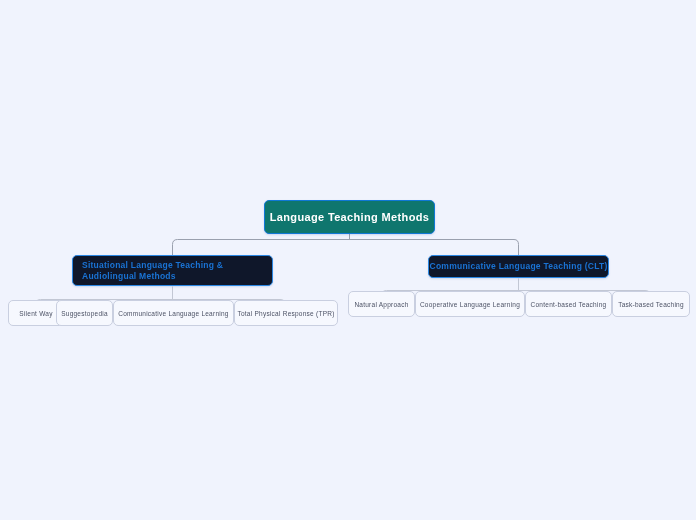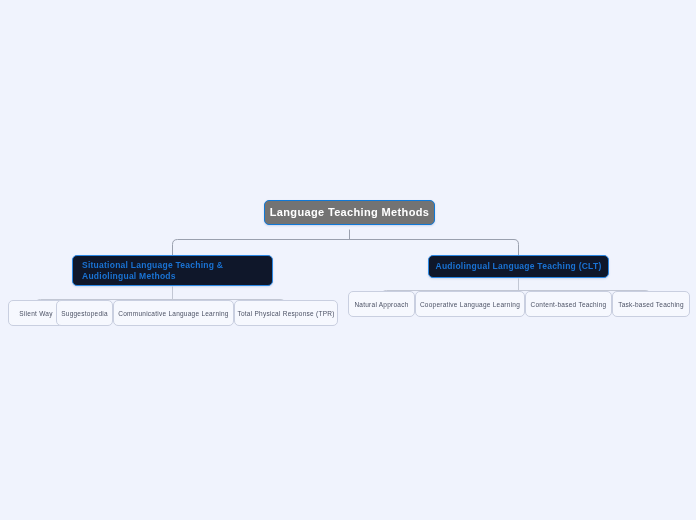--- a/index.html
+++ b/index.html
@@ -34,22 +34,22 @@
     position: absolute;
     box-sizing: border-box;
     display: flex;
     align-items: center;
   }
   
   .node-root {
     left: 264px;
     top: 200px;
     width: 171px;
-    height: 25px;
-    background: #737373;
+    height: 34px;
+    background: #0f766e;
     border: 1px solid #1078d6;
     border-radius: 5px;
     justify-content: center;
     box-shadow: 0 1px 2px rgba(30,80,160,0.18);
   }
   .node-root .node-label {
     color: #ffffff;
     font-size: 11px;
     font-weight: bold;
     letter-spacing: 0.35px;
@@ -138,21 +138,21 @@
 
   <div class="node node-root">
     <span class="node-label">Language Teaching Methods</span>
   </div>
 
   <div class="node node-branch node-branch-left">
     <span class="node-label">Situational Language Teaching &amp; Audiolingual Methods</span>
   </div>
 
   <div class="node node-branch node-branch-right">
-    <span class="node-label">Audiolingual Language Teaching (CLT)</span>
+    <span class="node-label">Communicative Language Teaching (CLT)</span>
   </div>
 
   <div class="node-leaf leaf-row-left" style="left:8px;width:56px;">
     <span class="node-label">Silent Way</span>
   </div>
   <div class="node-leaf leaf-row-left" style="left:56px;width:57px;">
     <span class="node-label">Suggestopedia</span>
   </div>
   <div class="node-leaf leaf-row-left" style="left:113px;width:121px;">
     <span class="node-label">Communicative Language Learning</span>

